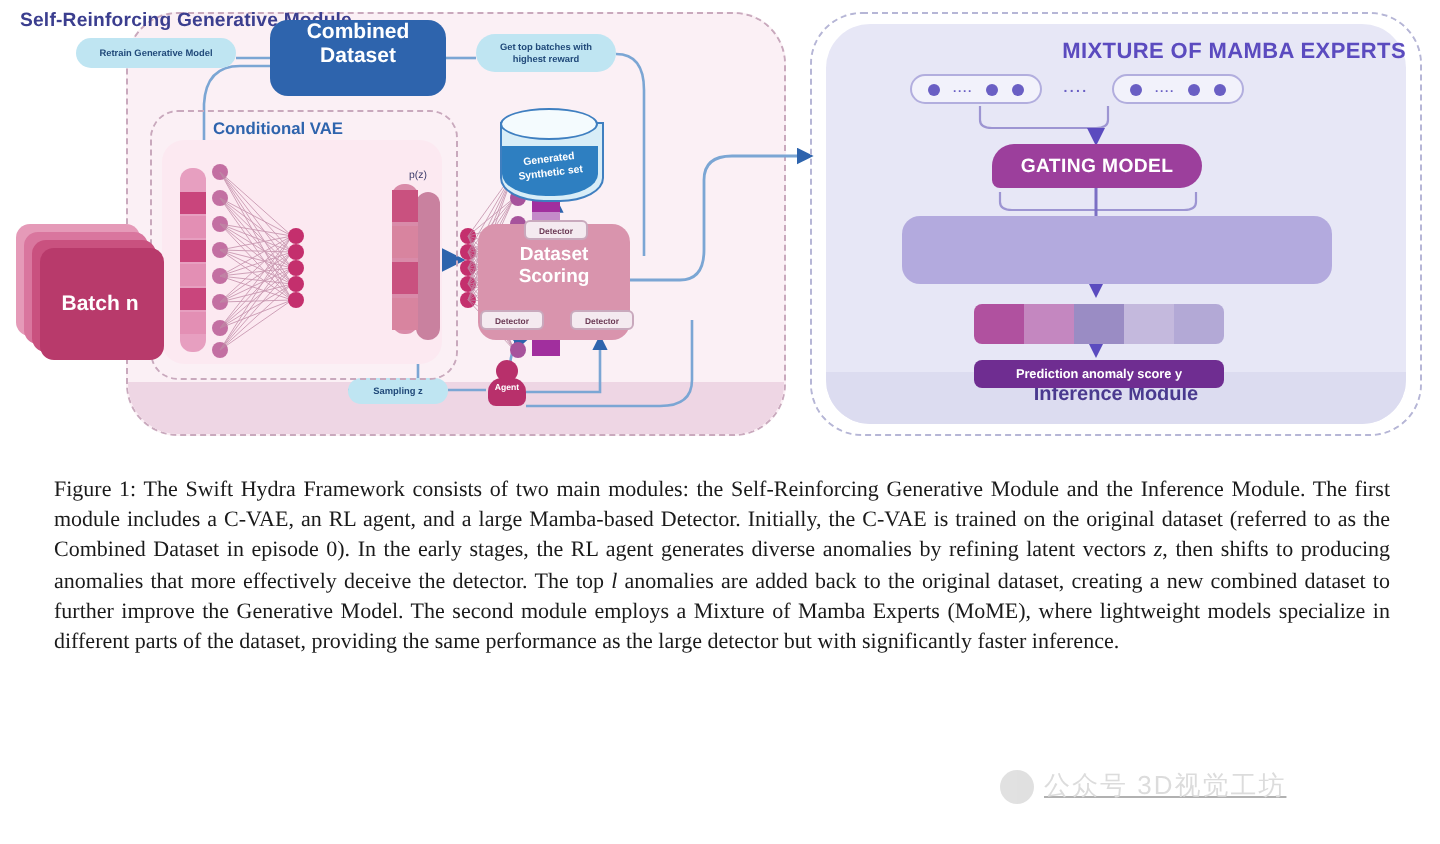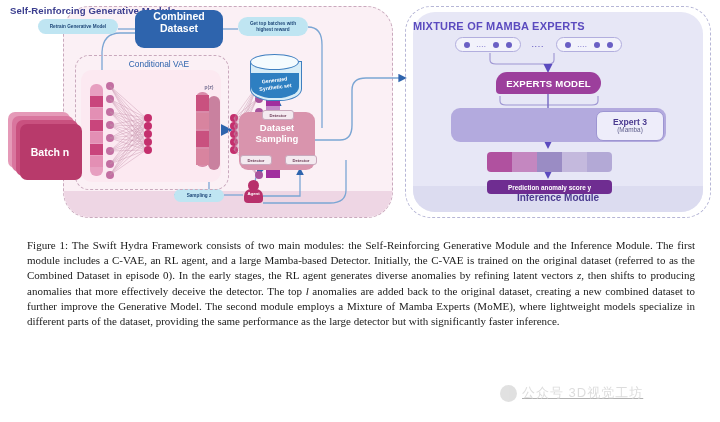--- a/index.html
+++ b/index.html
@@ -46,22 +46,22 @@
   #pill-retrain{left:38px;top:19px;width:80px;height:15px;}
   #pill-topbatch{left:238px;top:17px;width:70px;height:19px;}
   #pill-sampling{left:174px;top:189px;width:50px;height:13px;}
 
   
   #vae-box{
     position:absolute;left:75px;top:55px;width:152px;height:133px;
     border:1.1px dashed #c9a9bd;border-radius:14px;background:transparent;
   }
   #vae-title{
-    position:absolute;left:83px;top:59px;width:152px;text-align:center;
-    font-size:8.4px;font-weight:normal;color:#2e64ad;
+    position:absolute;left:63px;top:59px;width:152px;text-align:center;
+    font-size:8.4px;font-weight:bold;color:#2e64ad;
   }
   #vae-inner{
     position:absolute;left:81px;top:70px;width:140px;height:112px;
     background:#fce9f1;border-radius:11px;
   }
 
   
   .batch{
     position:absolute;border-radius:7px;
   }
@@ -142,21 +142,21 @@
   }
   #inf-footer{
     position:absolute;left:413px;top:186px;width:290px;height:26px;
     background:#dcdcf0;border-radius:0 0 22px 22px;
   }
   #inf-footer-label{
     position:absolute;left:413px;top:192px;width:290px;text-align:center;
     font-size:10px;font-weight:bold;color:#4a3a8f;
   }
   #mome-title{
-    position:absolute;left:413px;top:20px;width:290px;text-align:left;
+    position:absolute;left:413px;top:20px;width:290px;text-align:right;
     font-size:11px;font-weight:bold;color:#5b4bbf;letter-spacing:.2px;
   }
   
   .tokenpill{
     position:absolute;top:37px;height:15px;background:#f2f2fb;
     border:1.1px solid #b2aede;border-radius:9px;
     display:flex;align-items:center;justify-content:space-around;
     padding:0 4px;box-sizing:border-box;
   }
   #tokens-left{left:455px;width:66px;}
@@ -393,21 +393,21 @@
     <div id="cyl">
       <div id="cyl-body"></div>
       <div id="cyl-fill"></div>
       <div id="cyl-top"></div>
       <div id="cyl-text">Generated Synthetic set</div>
     </div>
 
     <div id="scoring"></div>
     <div id="scoring-label">
       <div>Dataset</div>
-      <div>Sampling</div>
+      <div>Scoring</div>
     </div>
     <div class="detector" id="det-top">Detector</div>
     <div class="detector" id="det-left">Detector</div>
     <div class="detector" id="det-right">Detector</div>
 
     <div id="agent-head"></div>
     <div id="agent-body"></div>
     <div id="agent-label">Agent</div>
 
     <div id="inf-inner"></div>
@@ -434,27 +434,23 @@
 
       <path d="M490,53 L490,60 Q490,64 496,64 L548,64 Q554,64 554,60 L554,53" stroke="#9d95d2" stroke-width="1.1" fill="none"></path>
       <path d="M548,64 L548,70" stroke="#7b6fc4" stroke-width="1.5" fill="none" marker-end="url(#ar-purple)"></path>
 
       <path d="M500,96 L500,101 Q500,105 506,105 L592,105 Q598,105 598,101 L598,96" stroke="#9d95d2" stroke-width="1.1" fill="none"></path>
       <path d="M548,94 L548,146" stroke="#7b6fc4" stroke-width="1.5" fill="none" marker-end="url(#ar-purple)"></path>
 
       <path d="M548,172 L548,176" stroke="#7b6fc4" stroke-width="1.5" fill="none" marker-end="url(#ar-purple)"></path>
     </svg>
 
-    <div id="gating">EXPERTS MODEL</div>
+    <div id="gating">GATING MODEL</div>
 
     <div id="experts-bg"></div>
-    <div class="expert" id="exp3">
-      <span class="e-name">Expert 3</span>
-      <span class="e-sub">(Mamba)</span>
-    </div>
 
     <div id="colorbar">
         <div style="background: rgb(176, 81, 159);"></div>
         <div style="background: rgb(196, 135, 192);"></div>
         <div style="background: rgb(154, 140, 196);"></div>
         <div style="background: rgb(196, 185, 221);"></div>
         <div style="background: rgb(179, 169, 214);"></div>
       </div>
 
     <div id="prediction">Prediction anomaly score y</div>

